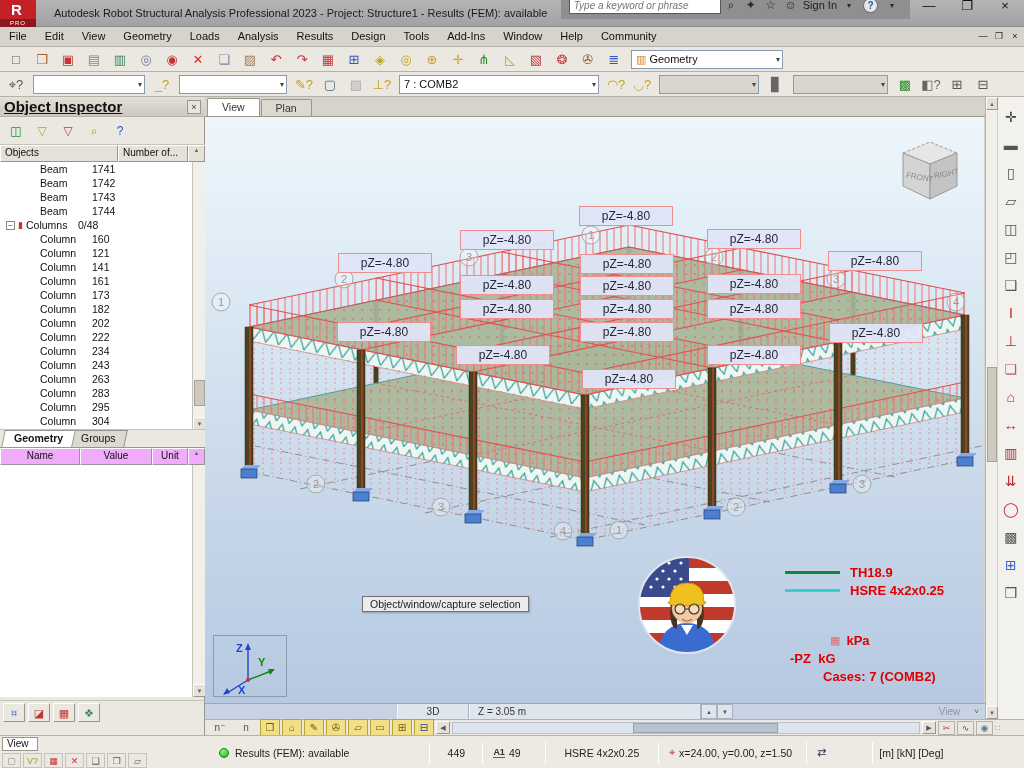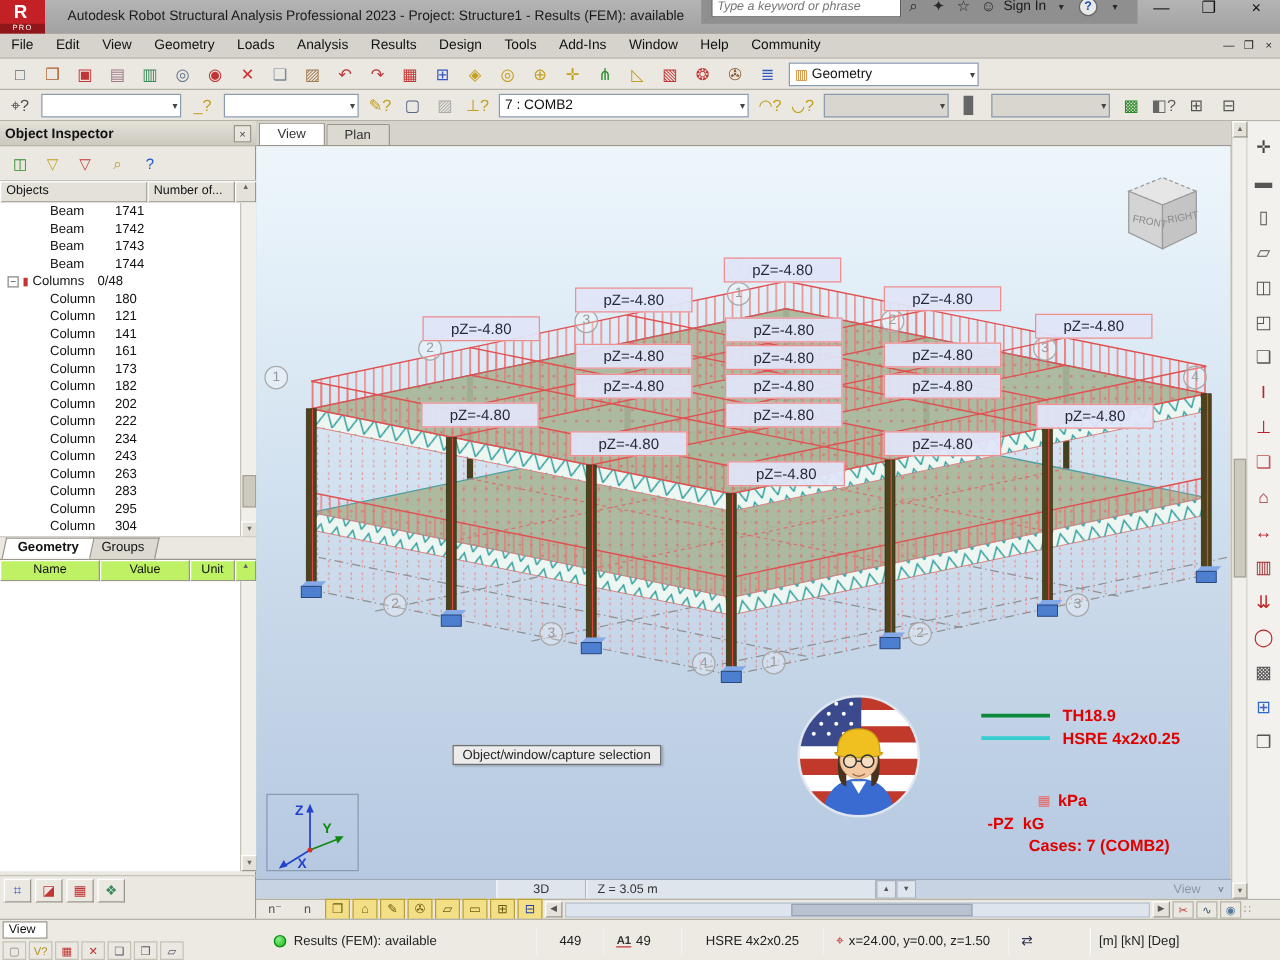--- a/index.html
+++ b/index.html
@@ -48,21 +48,21 @@
   .tbi[data-type="combo"] .cv,.tbi[data-type="combo-d"] .cv{flex:1;font-size:11px;color:#111;
     white-space:nowrap;overflow:hidden;}
   .tbi .dd{font-size:8px;color:#444;padding-left:4px;}
   .tbi[data-type="btn"]{width:20px;background:#f3df86;border:1px solid #b9a23c;height:17px;}
   .tbi[data-type="flat"] .gl,.tbi[data-type="btn"] .gl{font-size:10px;}
 
   
   .inspector{left:0;top:97px;width:205px;height:638px;background:#ebe8e1;border-right:1px solid #9a968c;}
   .insp-head{left:0;top:0;width:205px;height:20px;background:linear-gradient(#e3e0d8,#cdc9bf);
     border-bottom:1px solid #b5b2a8;display:flex;align-items:center;padding:0 4px;}
-  .insp-head b{font-size:11px;}
+  .insp-head b{font-size:15px;text-decoration:underline;}
   .insp-x{margin-left:auto;width:14px;height:14px;border:1px solid #9a968c;background:#e8e5de;
     text-align:center;line-height:12px;font-size:9px;color:#444;}
   .insp-tools{left:0;top:20px;width:205px;height:28px;display:flex;align-items:center;gap:6px;
     padding-left:6px;border-bottom:1px solid #c5c2b8;}
   .insp-tool{width:20px;height:20px;text-align:center;line-height:20px;font-size:12px;}
   .cols-head{left:0;top:48px;width:205px;height:17px;display:flex;background:#e4e1d8;}
   .col-h{border:1px solid;border-color:#fff #9a968c #9a968c #fff;font-size:10px;padding:1px 4px;
     white-space:nowrap;overflow:hidden;}
   .tree{left:0;top:65px;width:205px;height:268px;background:#fff;overflow:hidden;border-bottom:1px solid #c5c2b8;}
   .trow{height:14px;display:flex;align-items:center;font-size:10.5px;white-space:nowrap;}
@@ -75,21 +75,21 @@
   .vscroll{position:absolute;width:13px;background:#f1efe9;border-left:1px solid #c5c2b8;}
   .sarrow{position:absolute;left:0;width:13px;height:13px;text-align:center;font-size:6px;color:#666;
     background:#e4e1d8;border:1px solid;border-color:#fff #9a968c #9a968c #fff;line-height:12px;}
   .sthumb{position:absolute;left:1px;width:11px;background:#cdc9bf;border:1px solid #a5a298;}
   .insp-tabs{left:0;top:333px;width:205px;height:18px;display:flex;background:#ebe8e1;
     border-bottom:1px solid #9a968c;padding-left:3px;}
   .itab{padding:1px 10px;font-size:10.5px;border:1px solid #9a968c;border-bottom:none;
     transform:skewX(-12deg);background:#dcd9d1;margin-right:-4px;}
   .itab span{display:inline-block;transform:skewX(12deg);}
   .itab.active{background:#fff;font-weight:bold;z-index:2;}
-  .grid-head{left:0;top:351px;width:205px;height:17px;display:flex;background:#bef264;}
+  .grid-head{left:0;top:351px;width:205px;height:17px;display:flex;background:#f0abfc;}
   .prop-area{left:0;top:368px;width:205px;height:232px;background:#fff;}
   .insp-foot{left:0;top:603px;width:205px;height:24px;display:flex;gap:3px;padding:2px 3px;
     border-top:1px solid #c5c2b8;}
   .footbtn{width:22px;height:19px;border:1px solid;border-color:#fff #9a968c #9a968c #fff;
     text-align:center;line-height:18px;font-size:11px;background:#ebe8e1;}
 
   
   .vtabs{left:205px;top:97px;width:780px;height:20px;background:#d6d3cc;display:flex;align-items:flex-end;
     padding-left:2px;border-bottom:1px solid #9a968c;}
   .vtab{padding:2px 14px;font-size:10.5px;border:1px solid #9a968c;border-bottom:none;background:#dcd9d1;
@@ -524,21 +524,21 @@
           <div class="trow" style="padding-left: 6px;">
             <span class="exp">−</span>
             <span class="ticon">▮</span>
             <span class="tlabel">Columns</span>
             <span>0/48</span>
           </div>
 
           <div class="trow" style="padding-left: 40px;">
 
             <span class="tlabel">Column</span>
-            <span>180</span>
+            <span>160</span>
           </div>
 
           <div class="trow" style="padding-left: 40px;">
 
             <span class="tlabel">Column</span>
             <span>121</span>
           </div>
 
           <div class="trow" style="padding-left: 40px;">
 

